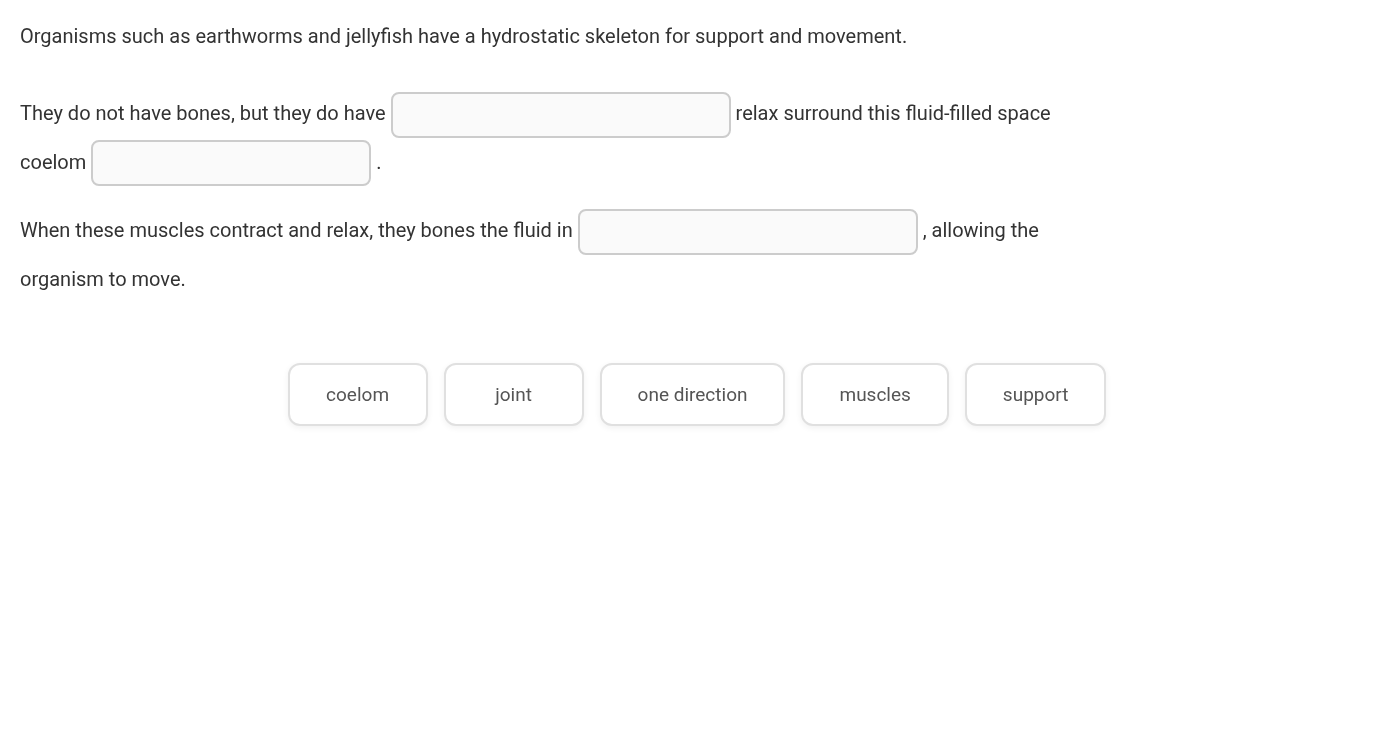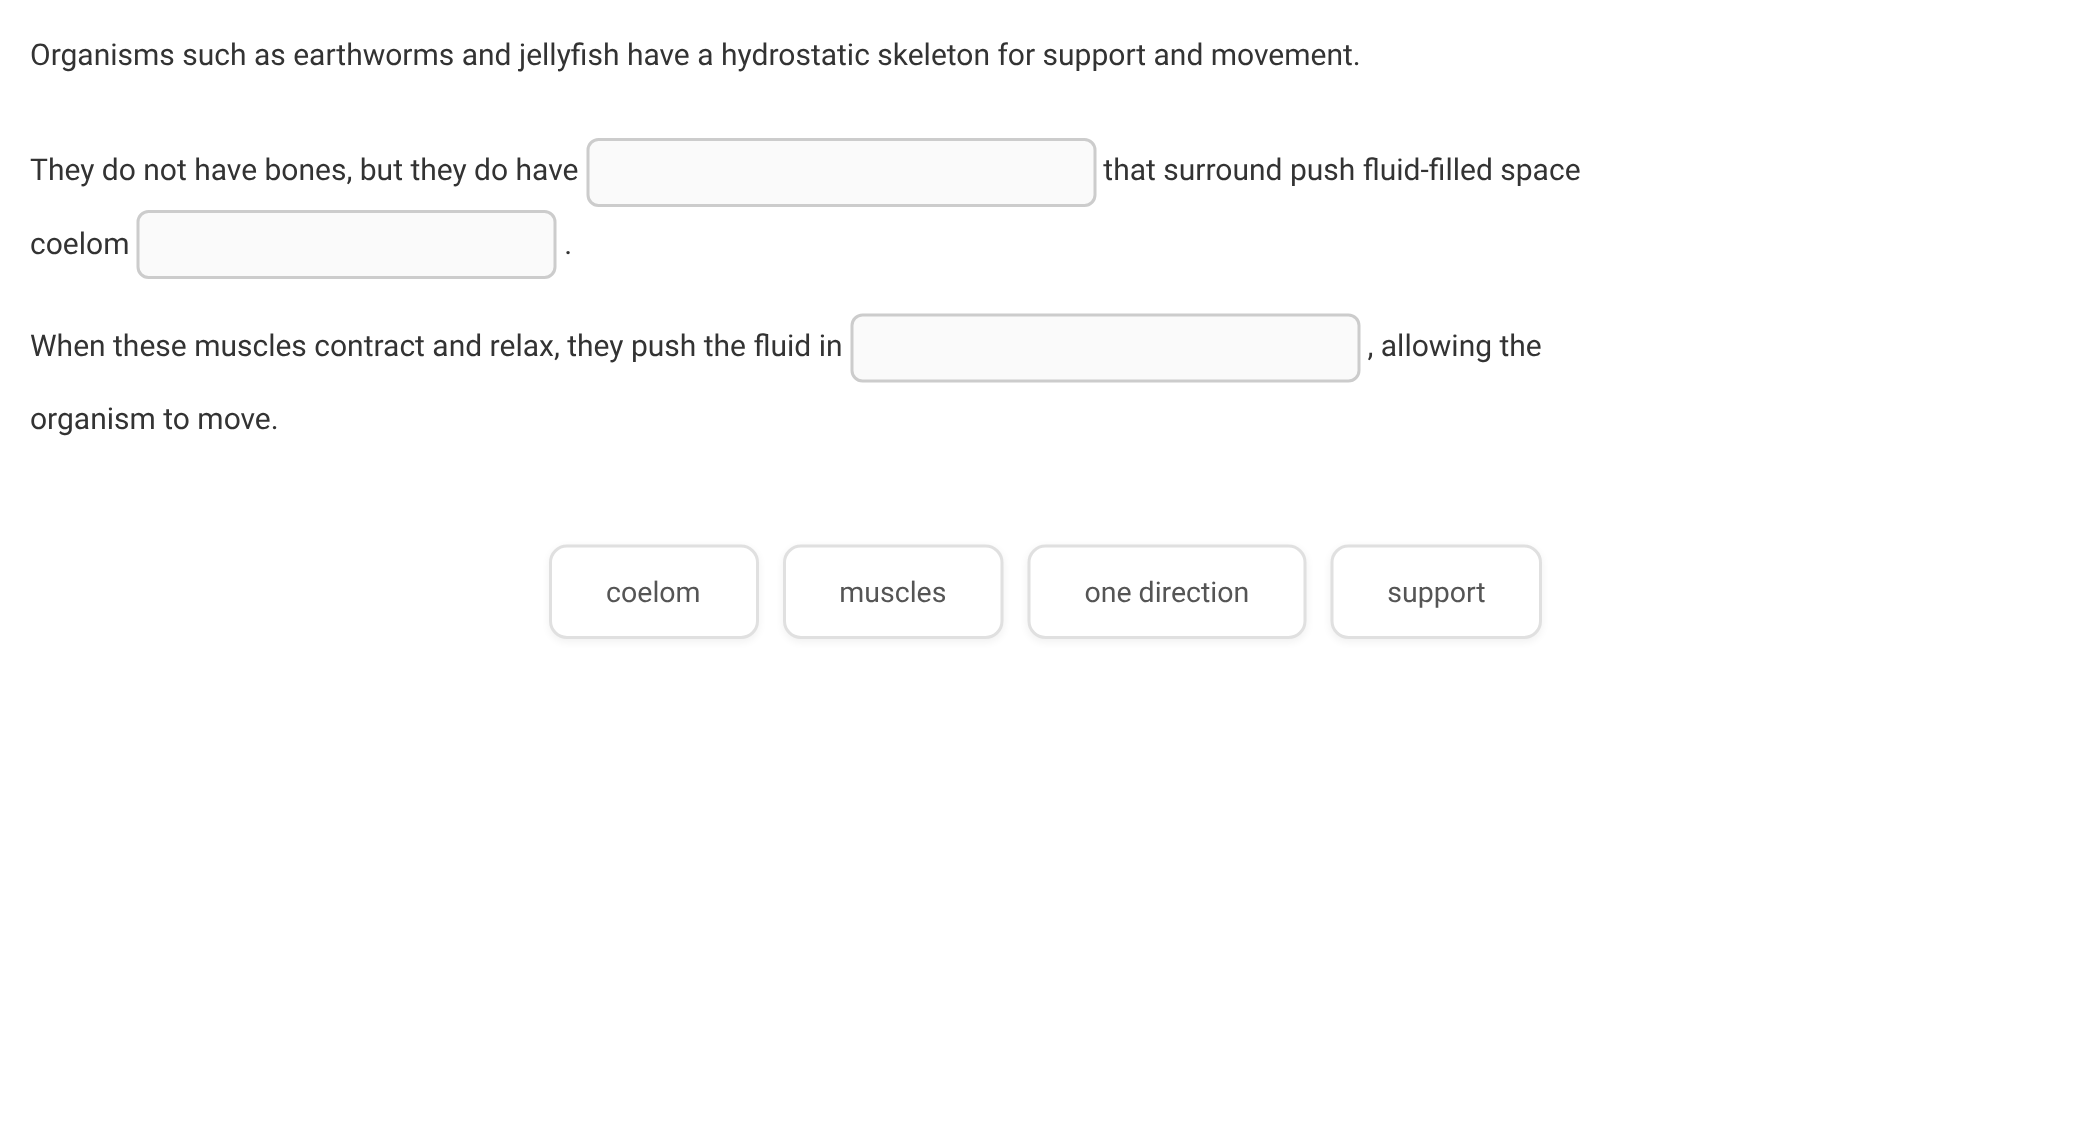--- a/index.html
+++ b/index.html
@@ -87,38 +87,39 @@
 </head>
 <body>
 
 <div>
 
   <p class="intro-text">Organisms such as earthworms and jellyfish have a hydrostatic skeleton for support and movement.</p>
 
   <div class="paragraph-block">
     <span>They do not have bones, but they do have</span>
     <span class="fill-blank wide"></span>
-    <span>that surround push fluid-filled space</span>
+    <span>relax surround this fluid-filled space</span>
     <br>
     <span>coelom</span>
     <span class="fill-blank medium"></span>
     <span>.</span>
   </div>
 
   <div class="paragraph-block">
-    <span>When these muscles contract and relax, they push the fluid in</span>
+    <span>When these muscles contract and relax, they bones the fluid in</span>
     <span class="fill-blank wide"></span>
     <span>, allowing the</span>
     <br>
     <span>organism to move.</span>
   </div>
 
   <div class="word-bank">
     <div class="word-bank-row">
 
     <div class="word-tile">coelom</div>
+        <div class="word-tile">joint</div>
+        <div class="word-tile">one direction</div>
         <div class="word-tile">muscles</div>
-        <div class="word-tile">one direction</div>
         <div class="word-tile">support</div>
       </div>
   </div>
 
 </div>
 
 </body></html>

